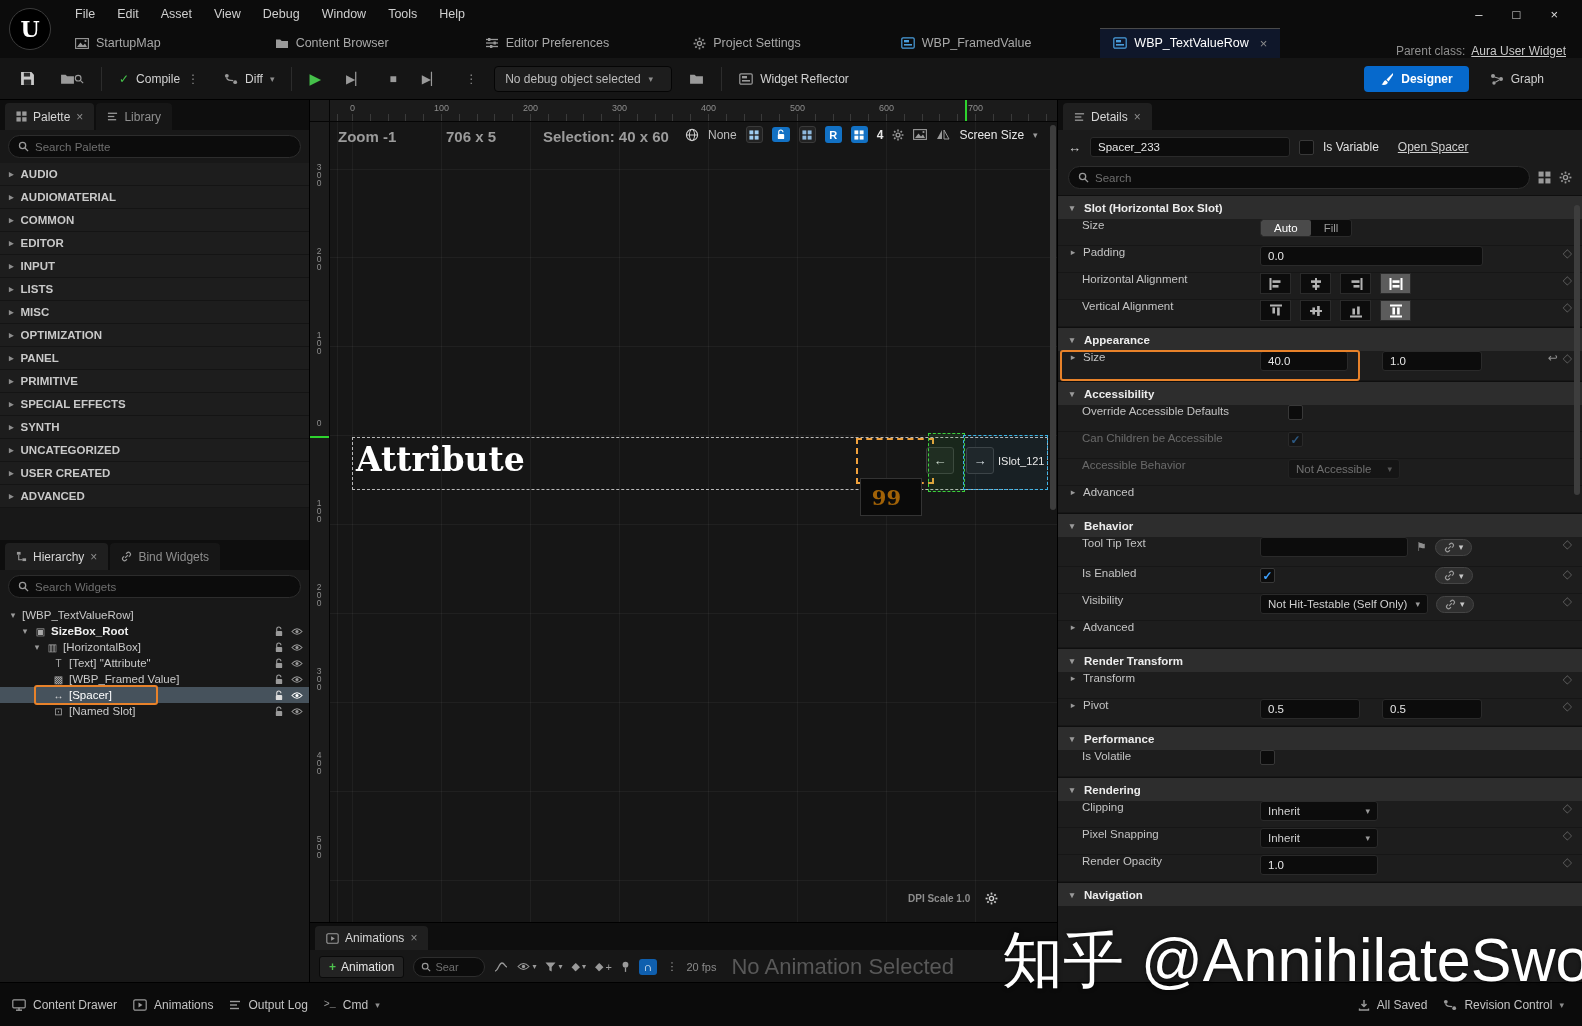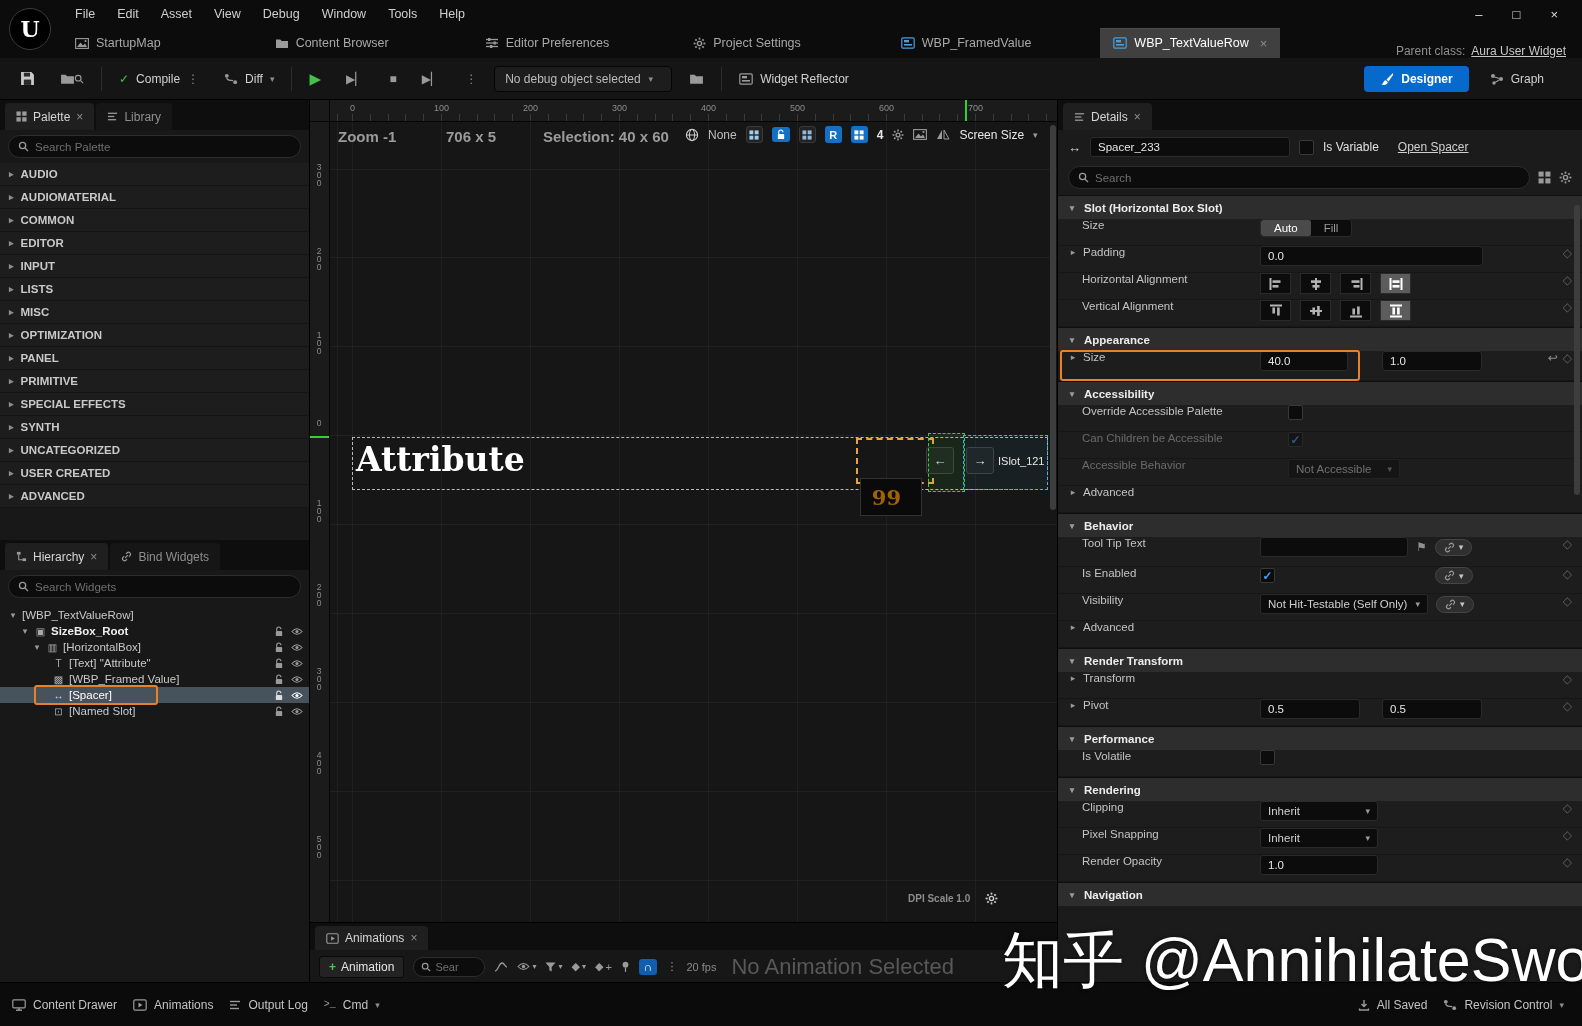--- a/index.html
+++ b/index.html
@@ -10,21 +10,21 @@
   .blue{color:#4a9edd;}
   svg{display:block;}
   
   .menubar{position:absolute;left:0;top:0;width:100%;height:28px;background:#0c0c0c;display:flex;align-items:center;padding-left:64px;}
   .menu-item{padding:4px 11px;color:#cfcfcf;font-size:12.5px;}
   .win-controls{margin-left:auto;display:flex;gap:30px;padding-right:24px;color:#ddd;font-size:13px;}
   .logo{position:absolute;left:9px;top:8px;width:42px;height:42px;border-radius:50%;background:#000;border:1px solid #3c3c3c;z-index:9;display:flex;align-items:center;justify-content:center;color:#fff;font-family:"DejaVu Serif",serif;font-size:22px;font-weight:bold;}
   
   .tabbar{position:absolute;left:0;top:28px;width:100%;height:30px;background:#0c0c0c;display:flex;align-items:flex-end;padding-left:62px;}
   .tab{height:30px;display:flex;align-items:center;gap:7px;padding:0 13px;color:#a8a8a8;font-size:12.5px;white-space:nowrap;}
-  .tab.active{background:#404040;color:#fff;box-shadow:inset 0 1px 0 #4a4a4a;}
+  .tab.active{background:#0f172a;color:#fff;box-shadow:inset 0 1px 0 #4a4a4a;}
   .tab .tclose{color:#8d8d8d;margin-left:4px;font-size:13px;}
   .parent-class{margin-left:auto;display:flex;gap:6px;align-items:center;padding-right:16px;color:#8f8f8f;}
   .parent-class .pcv{color:#c9c9c9;text-decoration:underline;}
   
   .toolbar{position:absolute;left:0;top:58px;width:100%;height:42px;background:#151515;border-bottom:1px solid #000;display:flex;align-items:center;padding:0 12px;gap:9px;}
   .tbtn{display:flex;align-items:center;gap:7px;padding:6px 8px;border-radius:4px;color:#d2d2d2;white-space:nowrap;}
   .vsep{width:1px;height:24px;background:#2c2c2c;}
   .green{color:#45c04a;}
   .dd{display:flex;align-items:center;gap:8px;background:#1d1d1d;border:1px solid #050505;border-radius:4px;padding:5px 10px;color:#bdbdbd;white-space:nowrap;}
   .btn-designer{margin-left:auto;display:flex;align-items:center;gap:7px;background:#0669cc;color:#fff;border-radius:4px;padding:6px 16px;font-weight:bold;}
@@ -878,21 +878,21 @@
         </div>
       <div class="ann" style="left:2px;top:-1px;width:300px;height:31px"></div>
     </div>
 
     <div class="sec">
       <span class="tcaret">▾</span>
       <span>Accessibility</span>
     </div>
     <div class="prow">
       <div class="plabel" style="padding-left:14px;width:220px">
-          <span>Override Accessible Palette</span>
+          <span>Override Accessible Defaults</span>
         </div>
       <div class="pctrl">
           <span class="cb"></span>
         </div>
       <div class="pend"></div>
     </div>
     <div class="prow">
       <div class="plabel dim" style="padding-left:14px;width:220px">
           <span>Can Children be Accessible</span>
         </div>

